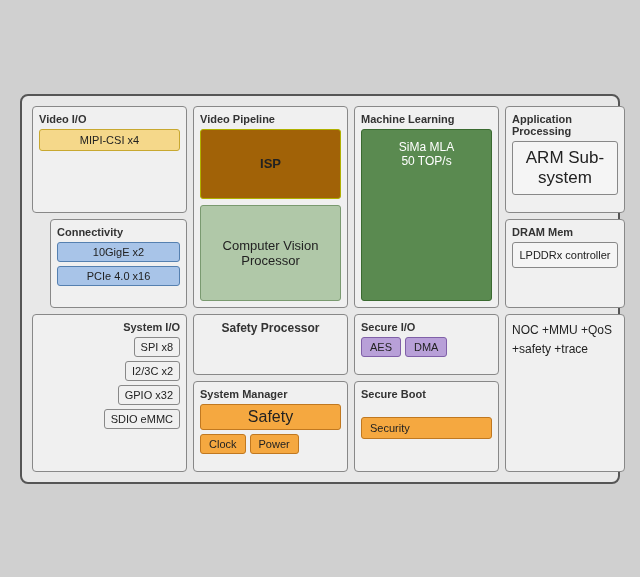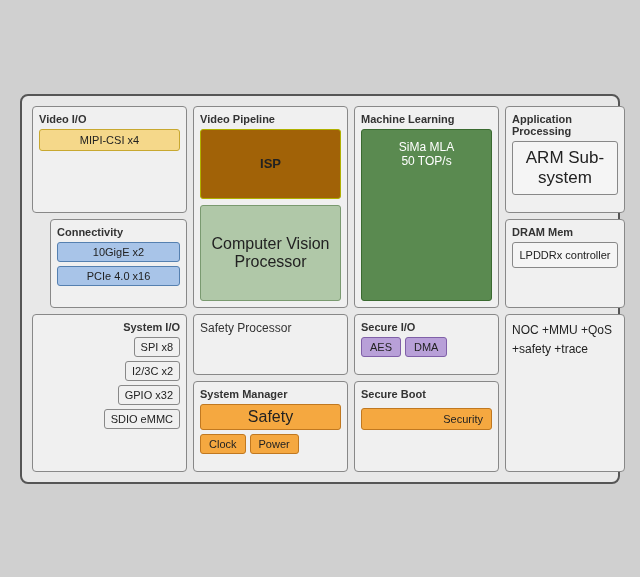--- a/index.html
+++ b/index.html
@@ -143,21 +143,21 @@
       display: flex;
       align-items: center;
       justify-content: center;
     }
 
     .cv-block {
       background: #b0c8a8;
       border: 1.5px solid #7a9a70;
       border-radius: 3px;
       padding: 10px;
-      font-size: 16px;
+      font-size: 13px;
       text-align: center;
       flex: 1;
       display: flex;
       align-items: center;
       justify-content: center;
     }
 
     .ml-inner {
       background: #5a8a50;
       border: 1.5px solid #3a6a30;
@@ -244,22 +244,22 @@
       font-size: 11px;
       text-align: center;
     }
 
     .security-chip {
       background: #f5a840;
       border: 1.5px solid #c07820;
       border-radius: 3px;
       padding: 4px 8px;
       font-size: 11px;
-      text-align: right;
-      margin-top: 8px;
+      text-align: left;
+      margin-top: 17px;
     }
 
     .video-pipeline {
       display: flex;
       flex-direction: column;
     }
 
     .machine-learning {
       display: flex;
       flex-direction: column;
@@ -305,21 +305,21 @@
     <div class="arm-block">ARM Sub-system</div>
   </div>
 
   <div class="block connectivity">
     <div class="block-title">Connectivity</div>
     <div class="conn-chip">10GigE x2</div>
     <div class="conn-chip">PCIe 4.0 x16</div>
   </div>
 
   <div class="block safety-processor">
-    <div style="font-size:12px;font-weight:normal;color:#333;">Safety Processor</div>
+    <div style="font-size:12px;font-weight:bold;color:#333;text-align:center;">Safety Processor</div>
   </div>
 
   <div class="block secure-io">
     <div class="block-title">Secure I/O</div>
     <div class="secure-io-chips">
       <div class="aes-chip">AES</div>
       <div class="dma-chip">DMA</div>
     </div>
   </div>
 

